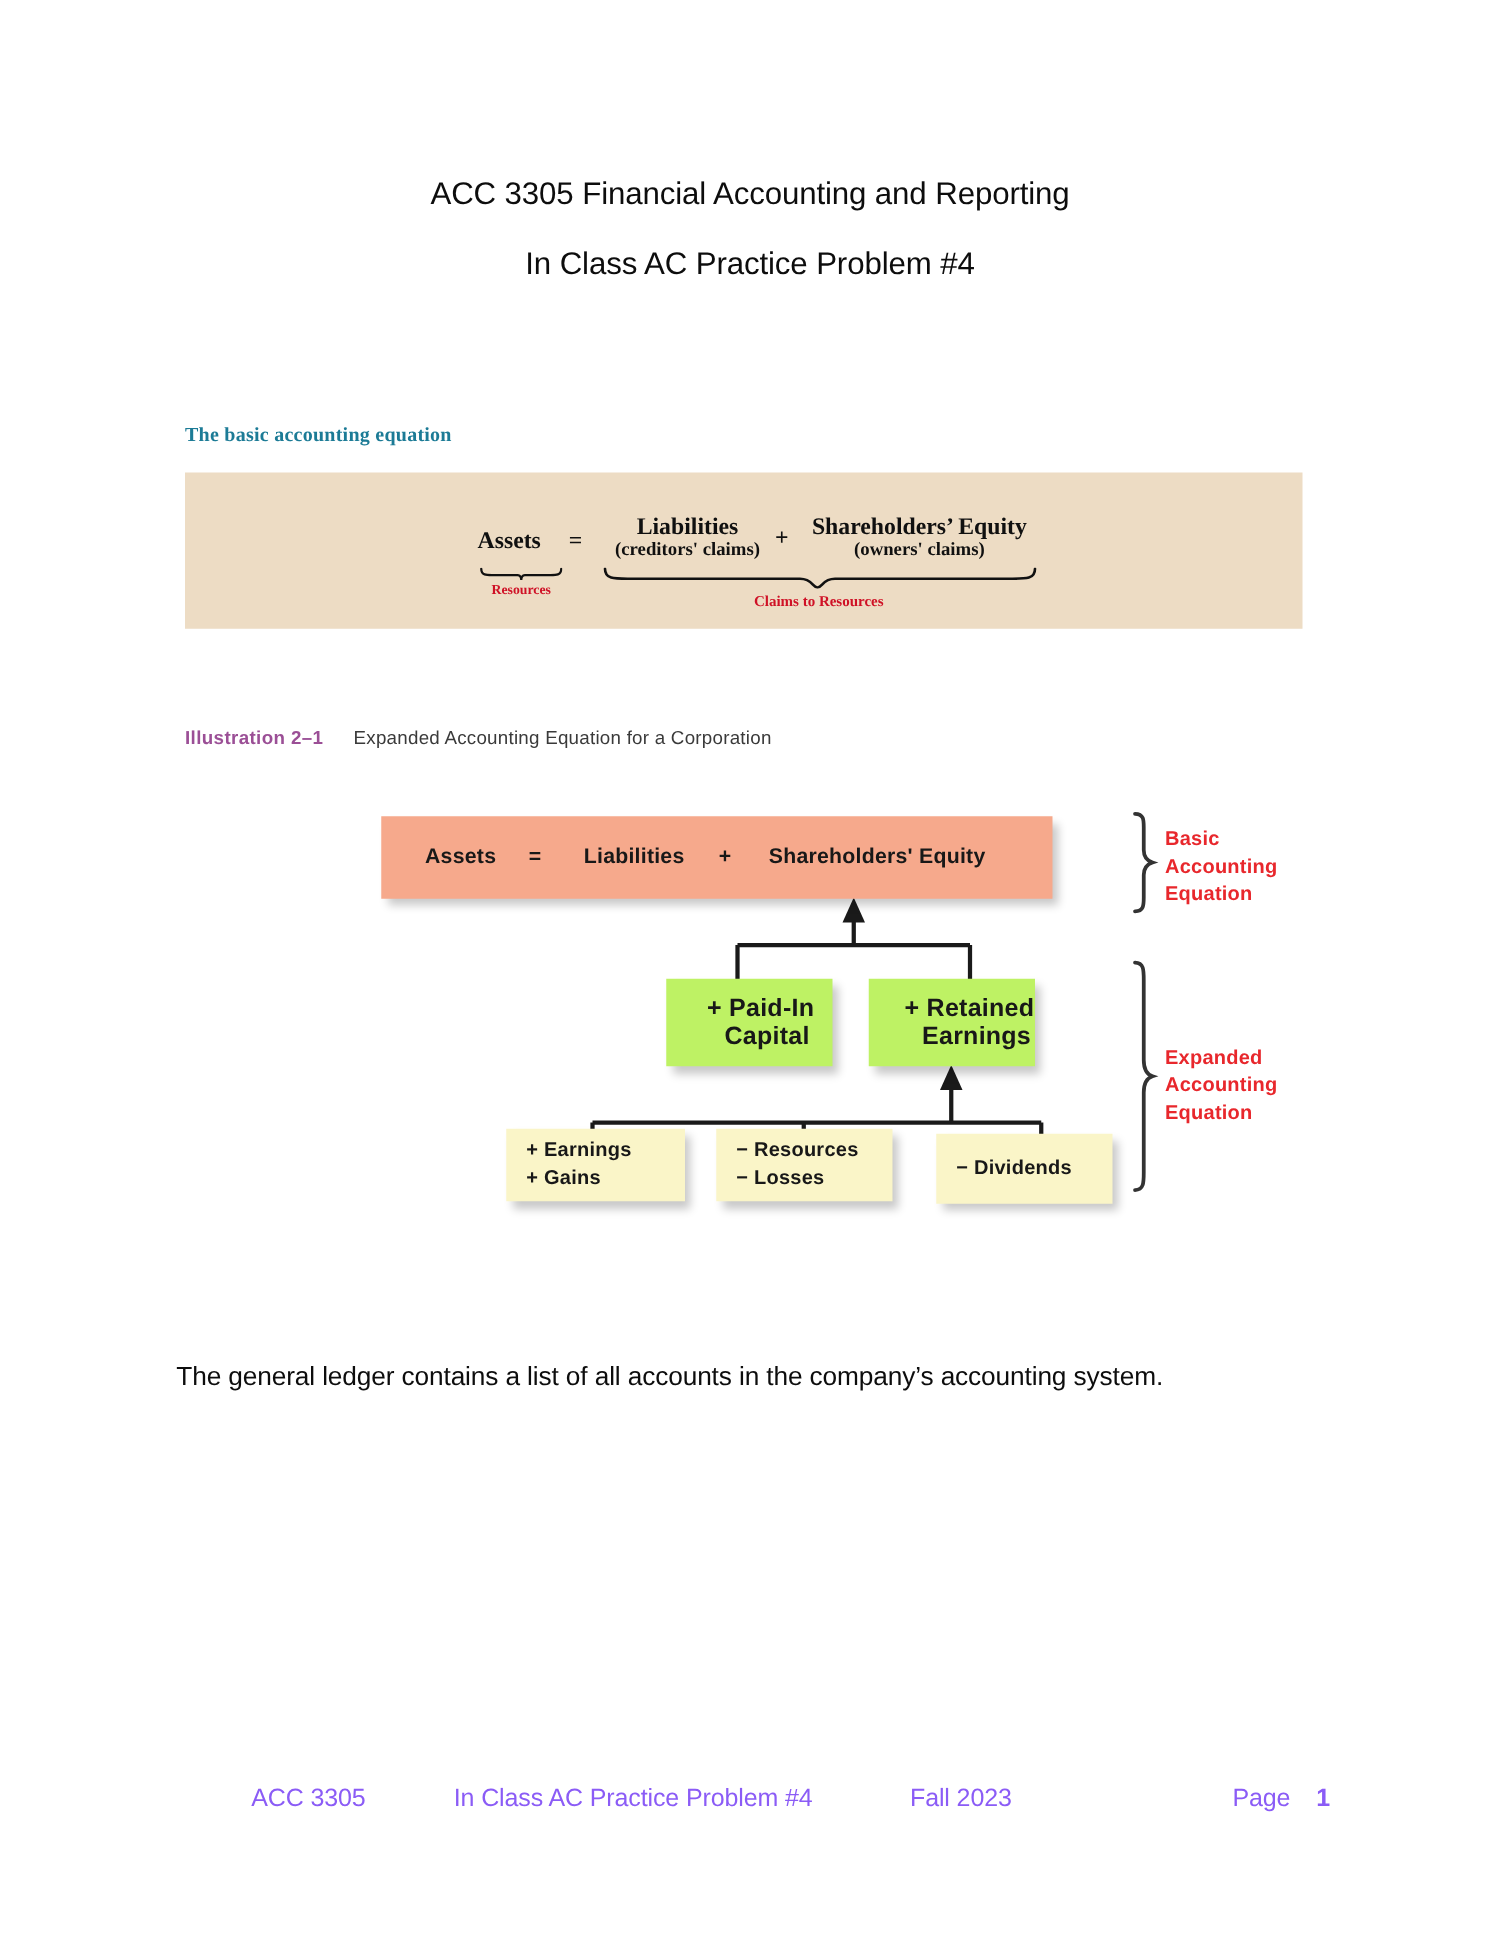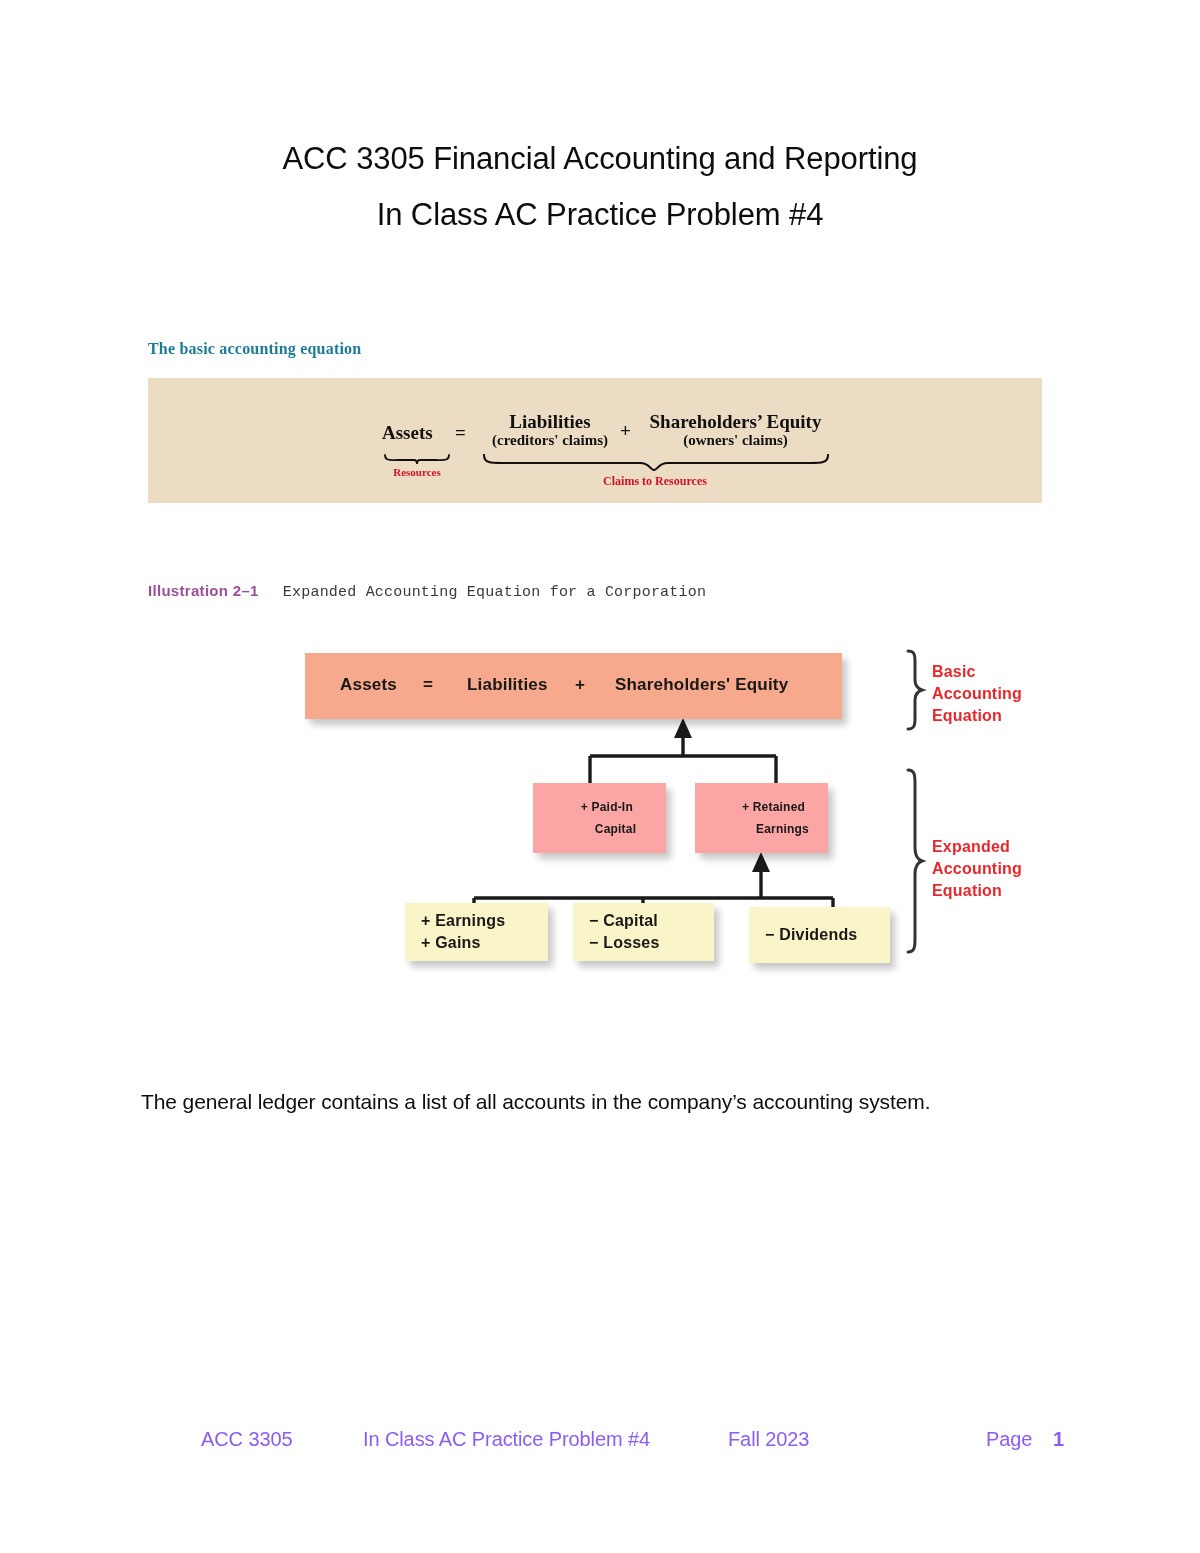--- a/index.html
+++ b/index.html
@@ -20,21 +20,21 @@
     background: #ffffff;
     overflow: hidden;
   }
 
   
   .doc-title {
     position: absolute;
     left: 0;
     width: 1200px;
     text-align: center;
-    font-size: 31px;
+    font-size: 25px;
     font-weight: 400;
     letter-spacing: -0.1px;
     color: #0d0d0d;
     white-space: nowrap;
   }
   #title-line-1 { top: 141px; }
   #title-line-2 { top: 197px; }
 
   
   .fig1-heading {
@@ -171,21 +171,20 @@
   }
   .illus-caption .num {
     color: #9b4f96;
     letter-spacing: 0.3px;
   }
   .illus-caption .cap {
     color: #3a3a3a;
     font-weight: 500;
     margin-left: 20px;
     letter-spacing: 0.2px;
-    font-family: Liberation Mono, monospace;
   }
 
   .diagram {
     position: absolute;
     left: 0;
     top: 0;
     width: 1200px;
     height: 1553px;
     pointer-events: none;
   }
@@ -219,24 +218,24 @@
     font-size: 17px;
     letter-spacing: 0.2px;
   }
   .s-assets { left: 35px; }
   .s-eq     { left: 118px; }
   .s-lia    { left: 162px; }
   .s-plus   { left: 270px; }
   .s-se     { left: 310px; }
 
   .dbox.blue {
-    background: #fca5a5;
+    background: #bef264;
     justify-content: center;
     text-align: left;
-    font-size: 12px;
+    font-size: 20px;
     line-height: 22px;
     letter-spacing: 0.2px;
     padding-left: 18px;
   }
   #box-paid-in  { left: 533px; top: 783px; width: 133px; height: 70px; }
   #box-retained { left: 695px; top: 783px; width: 133px; height: 70px; padding-left: 28px; }
 
   .dbox.yellow {
     background: #faf5c8;
     justify-content: flex-start;
@@ -389,21 +388,21 @@
   </div>
 
   <div class="dbox yellow" id="box-revenues">
     <div>
       <div>+ Earnings</div>
       <div>+ Gains</div>
     </div>
   </div>
   <div class="dbox yellow" id="box-expenses">
     <div>
-      <div>− Capital</div>
+      <div>− Resources</div>
       <div>− Losses</div>
     </div>
   </div>
   <div class="dbox yellow" id="box-dividends">
     <div>
       <div>− Dividends</div>
     </div>
   </div>
 
   <div class="bracket-label" id="label-basic">

